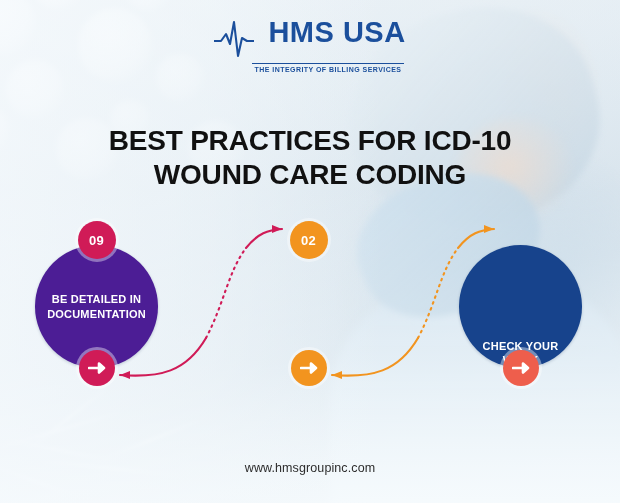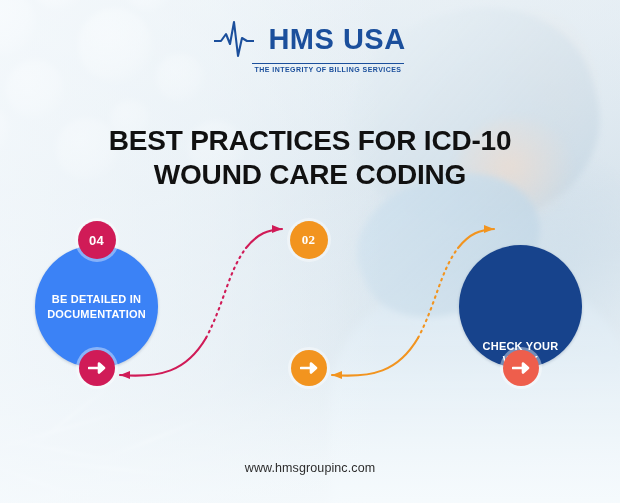--- a/index.html
+++ b/index.html
@@ -140,21 +140,21 @@
     position: absolute;
     left: 0;
     right: 0;
     top: 18px;
     display: flex;
     flex-direction: column;
     align-items: center;
   }
   .logo-row {
     display: flex;
-    align-items: center;
+    align-items: flex-start;
     gap: 14px;
   }
   .logo-pulse { display: block; }
   .logo-word {
     font-size: 29px;
     font-weight: bold;
     letter-spacing: 0.5px;
     color: #1b4f9c;
     line-height: 1;
     font-family: "Liberation Sans", sans-serif;
@@ -350,38 +350,38 @@
       <g>
         <path d="M332,375 C372,378 398,372 418,338" fill="none" stroke="#F2941F" stroke-width="2.1" stroke-linecap="round"></path>
         <path d="M418,338 C436,304 440,272 458,248" fill="none" stroke="#F2941F" stroke-width="2.1" stroke-linecap="round" stroke-dasharray="1.6 4.6"></path>
         <path d="M458,248 C470,233 480,230 494,229" fill="none" stroke="#F2941F" stroke-width="2.1" stroke-linecap="round"></path>
         <polygon points="494,229 484,225 484,233" fill="#F2941F"></polygon>
         <polygon points="332,375 342,371 342,379" fill="#F2941F"></polygon>
       </g>
     </svg>
 
     <div class="step" style="left:29px; top:221px;">
-      <div class="step-disc" style="background:#3b82f6;">
+      <div class="step-disc" style="background:#4c1d95;">
         <div class="step-label">
           <span>BE DETAILED IN</span><br>
           <span>DOCUMENTATION</span>
         </div>
       </div>
-      <div class="step-badge" style="background:#D01B57;">04</div>
+      <div class="step-badge" style="background:#D01B57;">09</div>
       <div class="step-arrow" style="background:#D01B57;">
         <span>
           <svg width="18" height="14" viewBox="0 0 18 14">
             <path d="M1,7 L12,7 M11,2.5 L16,7 L11,11.5 Z" fill="#ffffff" stroke="#ffffff" stroke-width="2.6" stroke-linecap="round" stroke-linejoin="round"></path>
           </svg>
         </span>
       </div>
     </div>
 
     <div class="step" style="left:241px; top:221px;">
-      <div class="step-badge" style="background:#F2941F;font-family:Liberation Serif, serif;">02</div>
+      <div class="step-badge" style="background:#F2941F;">02</div>
       <div class="step-arrow" style="background:#F2941F;">
         <span>
           <svg width="18" height="14" viewBox="0 0 18 14">
             <path d="M1,7 L12,7 M11,2.5 L16,7 L11,11.5 Z" fill="#ffffff" stroke="#ffffff" stroke-width="2.6" stroke-linecap="round" stroke-linejoin="round"></path>
           </svg>
         </span>
       </div>
     </div>
 
     <div class="step" style="left:453px; top:221px;">

